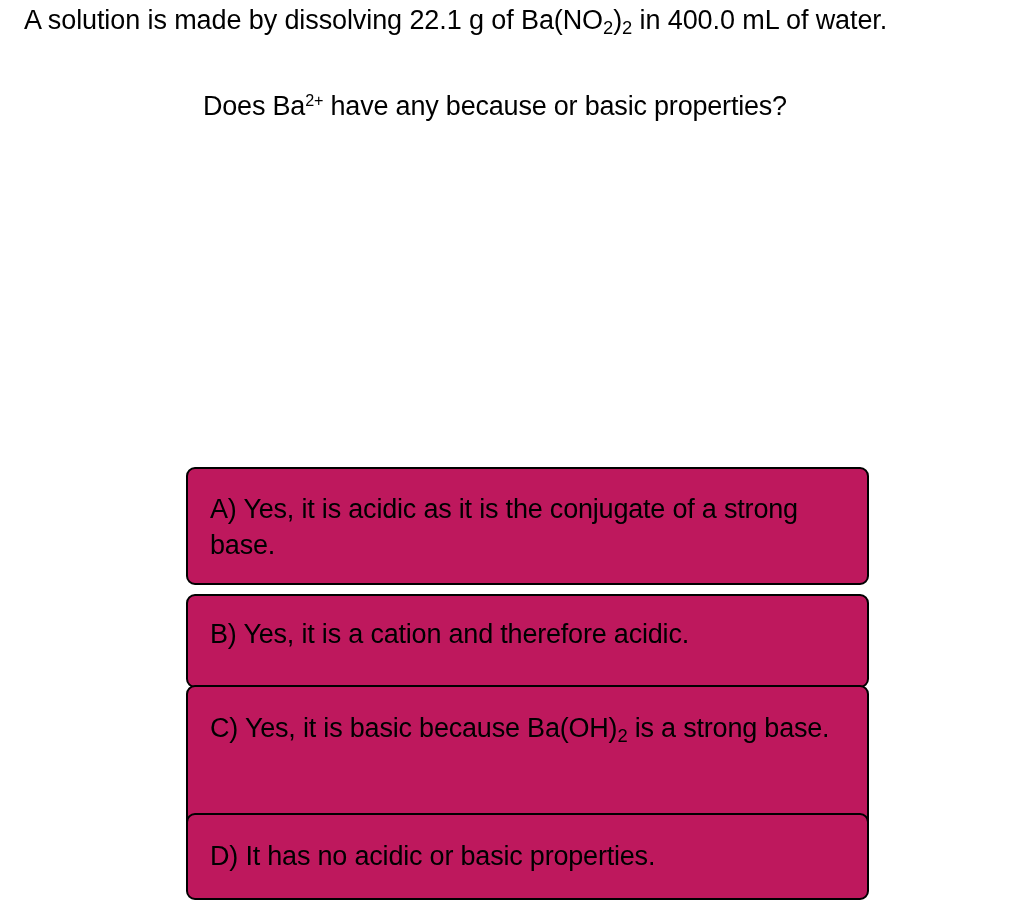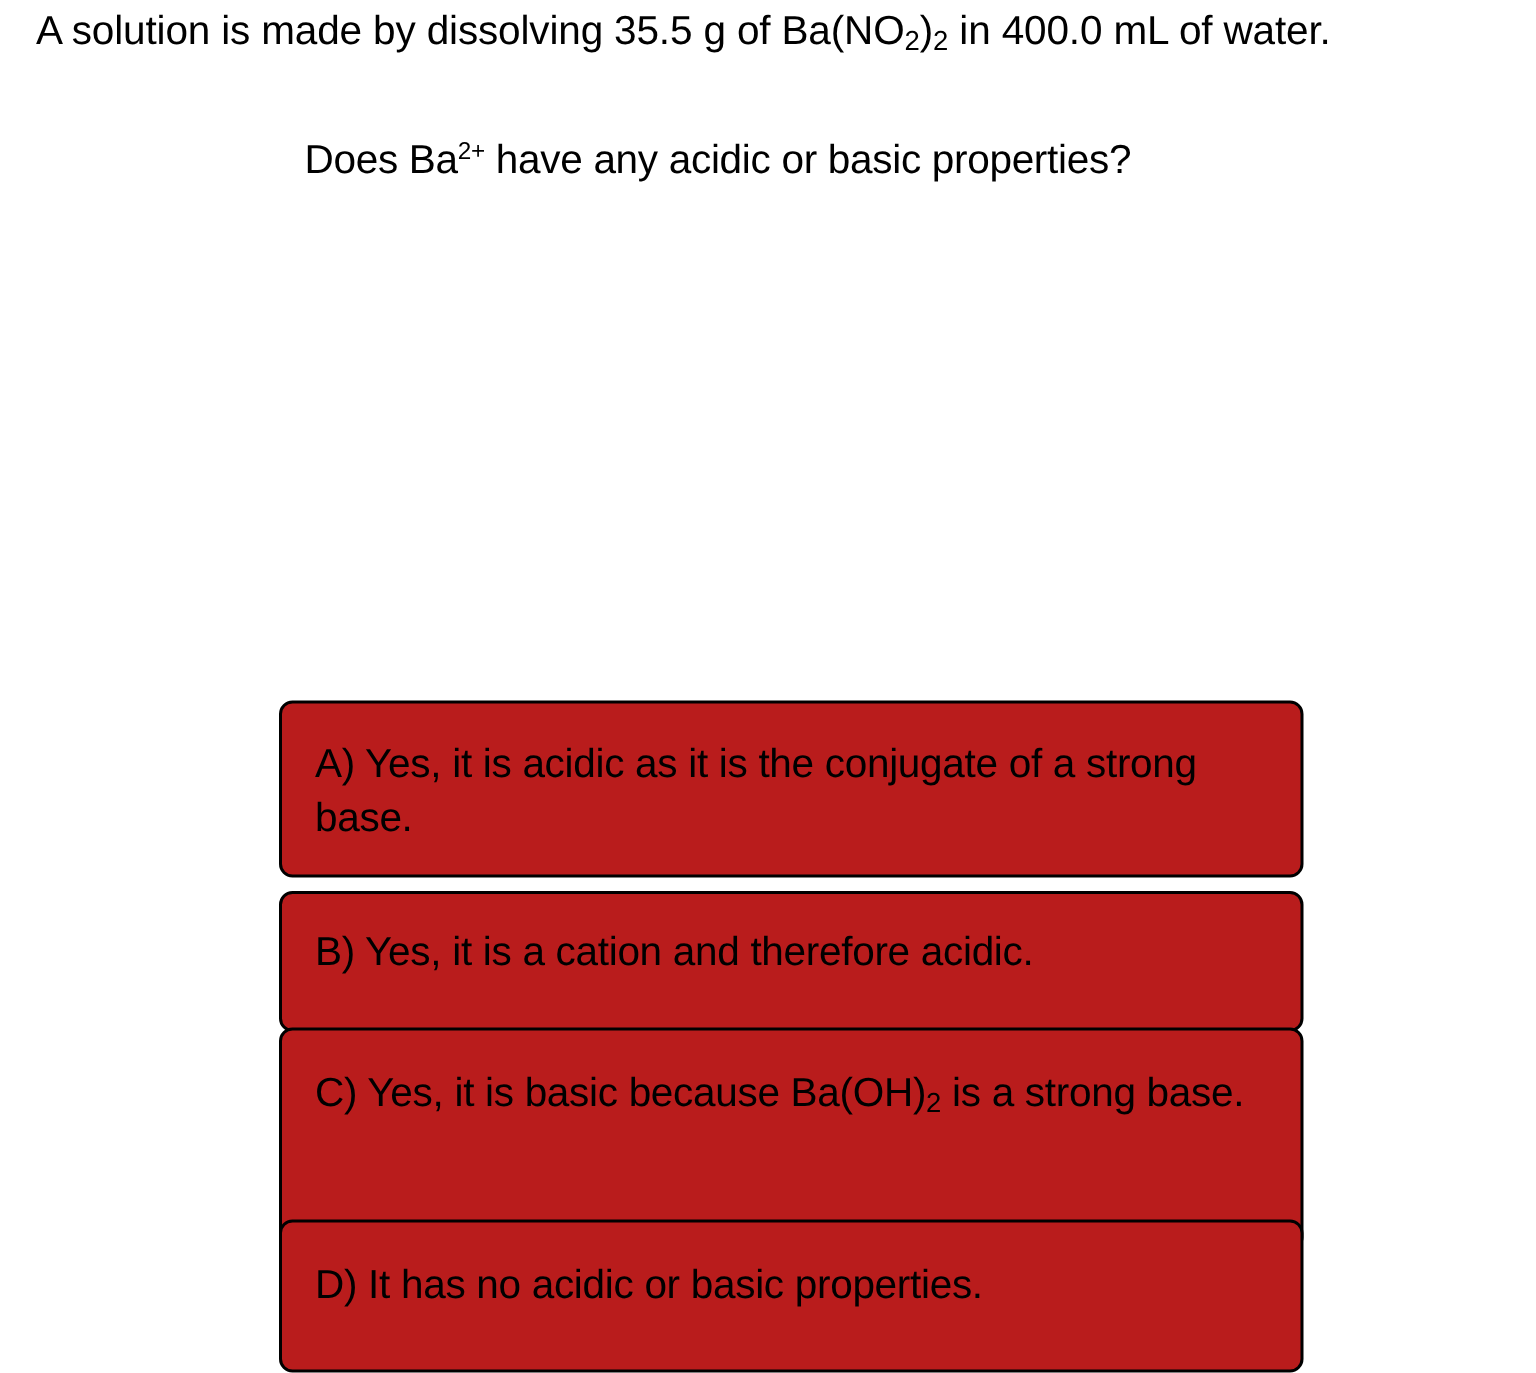--- a/index.html
+++ b/index.html
@@ -42,48 +42,48 @@
       font-size: 0.6em;
       vertical-align: 0.55em;
       line-height: 0;
     }
     .choice {
       position: absolute;
       left: 186px;
       width: 683px;
       border: 2.5px solid #000000;
       border-radius: 9px;
-      background: #b91c1c;
+      background: #be185d;
       box-sizing: border-box;
       cursor: pointer;
       padding-left: 43px;
     }
     .choice-text {
       position: absolute;
       left: 22px;
       right: 18px;
       font-size: 27px;
       line-height: 36px;
       letter-spacing: -0.2px;
     }
     #choice-a { top: 467px; height: 118px; }
     #choice-a .choice-text { top: 22px; }
     #choice-b { top: 594px; height: 94px; }
     #choice-b .choice-text { top: 20px; }
     #choice-c { top: 685px; height: 149px; }
     #choice-c .choice-text { top: 23px; }
-    #choice-d { top: 813px; height: 102px; }
+    #choice-d { top: 813px; height: 87px; }
     #choice-d .choice-text { top: 23px; }
   </style>
 </head>
 <body>
 
-<div class="stem"><span>A solution is made by dissolving 35.5 g of Ba(NO</span><sub>2</sub><span>)</span><sub>2</sub><span> in 400.0 mL of water.</span></div>
+<div class="stem"><span>A solution is made by dissolving 22.1 g of Ba(NO</span><sub>2</sub><span>)</span><sub>2</sub><span> in 400.0 mL of water.</span></div>
 
-<div class="question"><span>Does Ba</span><sup>2+</sup><span> have any acidic or basic properties?</span></div>
+<div class="question"><span>Does Ba</span><sup>2+</sup><span> have any because or basic properties?</span></div>
 
 <div class="choice" id="choice-a">
   <div class="choice-text">A) Yes, it is acidic as it is the conjugate of a strong base.</div>
 </div>
 
 <div class="choice" id="choice-b">
   <div class="choice-text">B) Yes, it is a cation and therefore acidic.</div>
 </div>
 
 <div class="choice" id="choice-c">

